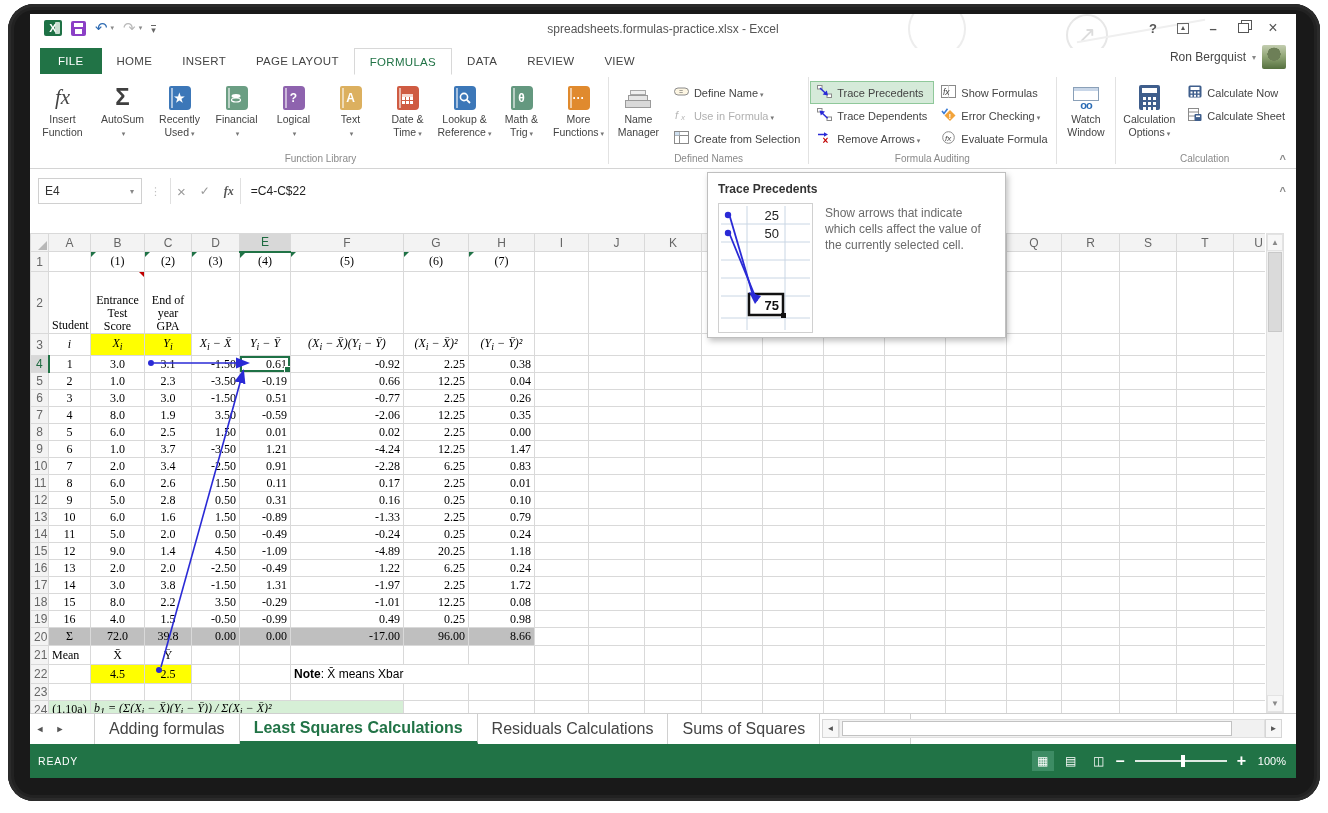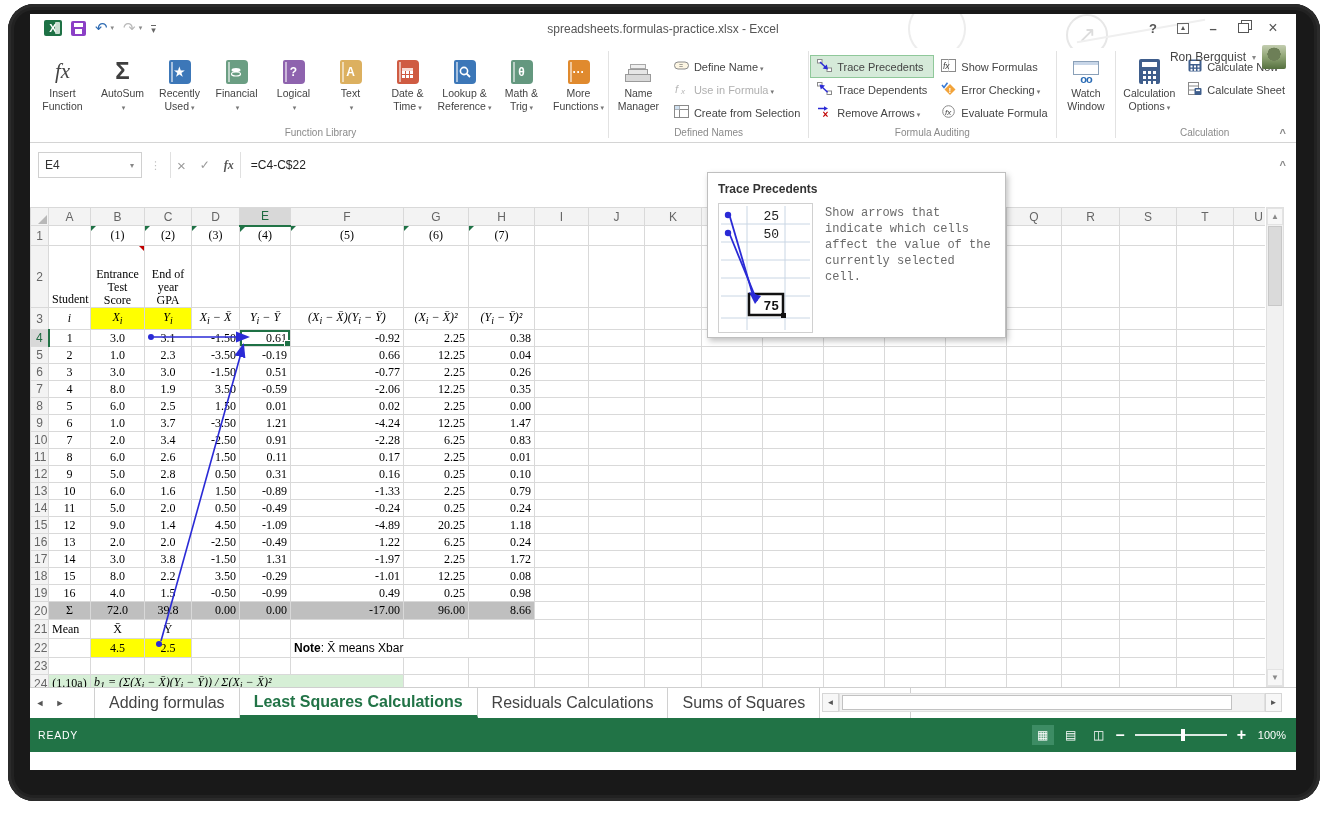--- a/index.html
+++ b/index.html
@@ -132,21 +132,21 @@
   .vbtn { height:17px; display:flex; align-items:center; justify-content:center; font-size:8px; color:#8a8a8a; background:#f7f7f7; border:1px solid #e3e3e3; }
   .vup::before { content:'▲'; }
   .vdn::before { content:'▼'; }
   .vthumb { position:absolute; left:1px; right:1px; top:18px; height:80px; background:#dadada; border:1px solid #c8c8c8; }
   .vbot { position:absolute; bottom:0; left:0; right:0; }
 
   
   .tooltip { position:absolute; left:677px; top:158px; width:299px; height:166px; background:#fff; border:1px solid #bfbfbf;
              box-shadow:2px 3px 6px rgba(0,0,0,.25); z-index:50; padding:9px 10px; }
   .ttitle { font-size:12px; font-weight:bold; color:#333; margin-bottom:7px; }
-  .tbody { display:flex;font-family:Liberation Mono, monospace; }
+  .tbody { display:flex; }
   .tminibox { width:95px; height:130px; border:1px solid #d0d0d0; background:#fff; padding:2px; }
   .tdesc { flex:1; margin-left:12px; font-size:12px; line-height:16px; color:#6a6a6a; padding-top:2px; }
 
   
   .tabsbar { height:31px; display:flex; align-items:stretch; background:#fff; border-top:1px solid #cfcfcf; position:relative; }
   .snav { width:20px; display:flex; align-items:center; justify-content:center; color:#555; font-size:9px; }
   .snav-l::before { content:'◄'; } .snav-r::before { content:'►'; }
   .stabs { display:flex; align-items:stretch; margin-left:24px; }
   .stab { padding:0 14px; display:flex; align-items:center; font-size:16px; color:#444; border-right:1px solid #d0d0d0; }
   .stab:first-child { border-left:1px solid #d0d0d0; }
@@ -206,20 +206,30 @@
       <span class="wc wc-rest"></span>
       <span class="wc wc-close"></span>
     </div>
   </div>
   <div class="userchip">
     <span>Ron Bergquist</span>
     <span class="dd2">▾</span>
     <div class="avatar"></div>
   </div>
 
+  <div class="tabrow" id="tabrow">
+      <div class="rtab file">FILE</div>
+      <div class="rtab">HOME</div>
+      <div class="rtab">INSERT</div>
+      <div class="rtab">PAGE LAYOUT</div>
+      <div class="rtab active">FORMULAS</div>
+      <div class="rtab">DATA</div>
+      <div class="rtab">REVIEW</div>
+      <div class="rtab">VIEW</div>
+    </div>
 
   <div class="ribbon">
     <div class="rgroup">
       <div class="rgc">
         <div class="bigbtn">
           <div class="bicon">
               <span class="fxglyph">fx</span>
             </div>
           <div class="blbl"><span>Insert</span><br><span>Function</span></div>
         </div>

